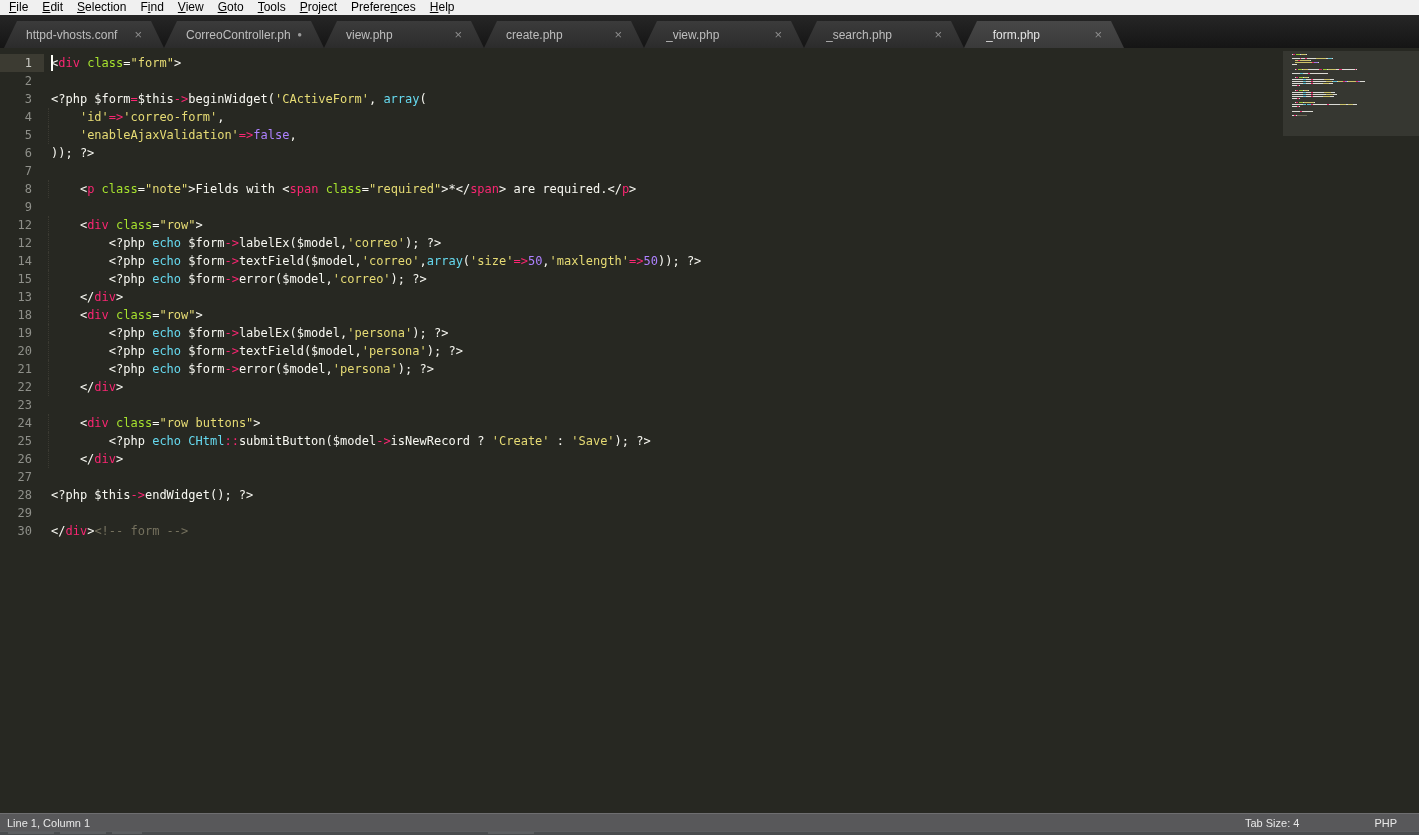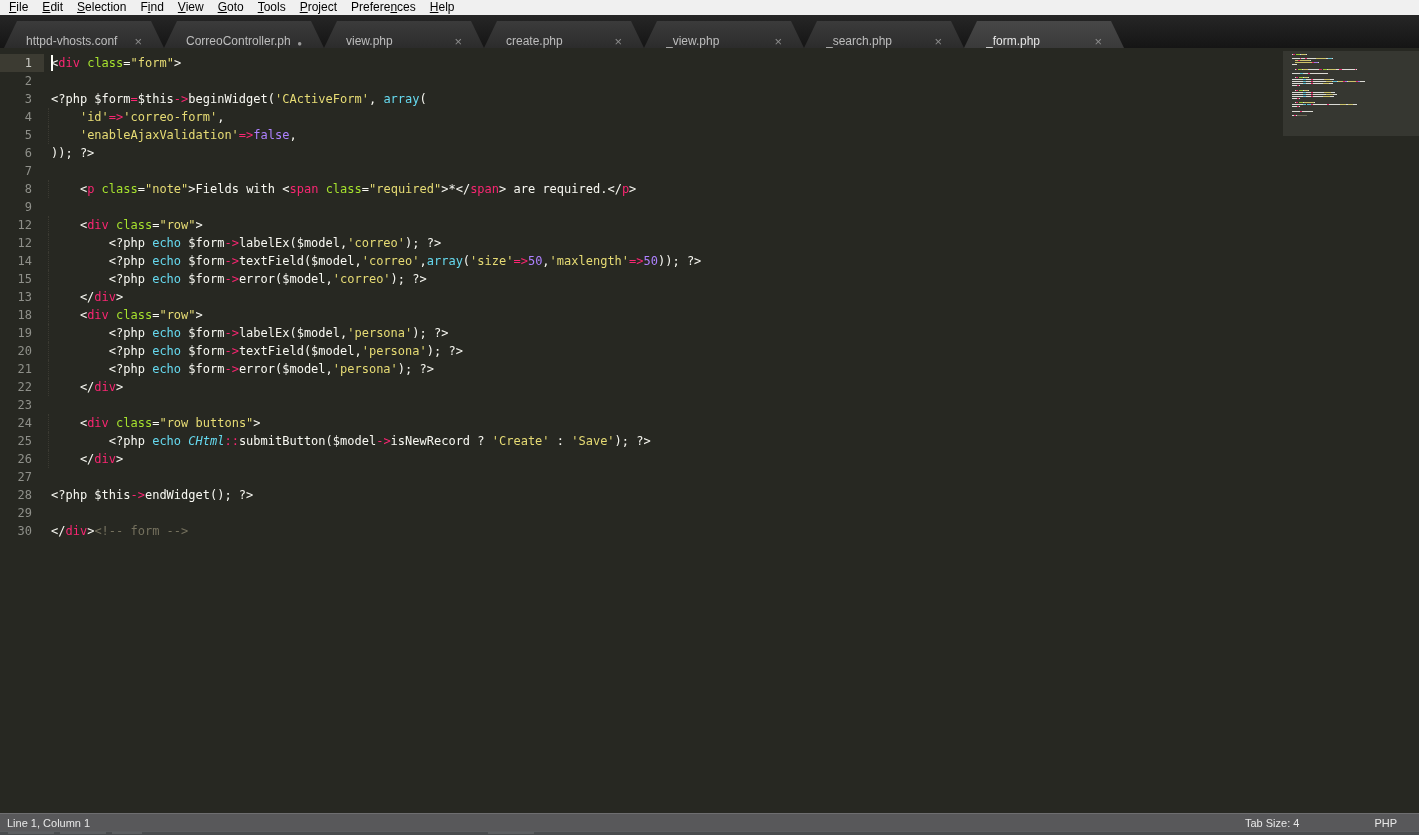--- a/index.html
+++ b/index.html
@@ -9,37 +9,37 @@
   
   .menubar { height:15px; flex:none; background:#f0f0f0; display:flex; align-items:center; padding-left:2px; font-size:12px; line-height:15px; color:#000; }
   .menu-item { padding:0 7px; white-space:nowrap; cursor:default; }
   .menu-item u { text-decoration:underline; }
 
   
   .tabbar { height:33px; flex:none; background:linear-gradient(180deg,#262626,#151515); display:flex; align-items:flex-end; padding-left:4px; position:relative; }
   .tab { width:160px; height:27px; flex:none; position:relative; margin-right:0px;
          clip-path:polygon(13px 0%, calc(100% - 13px) 0%, 100% 100%, 0% 100%);
          background:linear-gradient(180deg,#3b3b3b,#2c2c2c);
-         color:#bdbdbd; font-size:12px; display:flex; align-items:flex-end; padding:0 22px; }
+         color:#bdbdbd; font-size:12px; display:flex; align-items:center; padding:0 22px; }
   .tab.active { background:linear-gradient(180deg,#474747,#3a3a3a); color:#e4e4e4;gap:20px; }
   .tab .title { flex:1; white-space:nowrap; overflow:hidden; }
   .tab .close { color:#8d8d8d; font-size:13px; line-height:13px; margin-left:6px; }
   .tab .dot { color:#9a9a9a; font-size:8px; margin-left:6px; }
 
   
   .editor { height:765px; flex:none; background:#272822; position:relative; padding-top:6px; overflow:hidden; }
   .line { display:flex; height:18px; font-family:"DejaVu Sans Mono", monospace; font-size:12px; line-height:18px; white-space:pre; }
   .ln { width:44px; flex:none; text-align:right; padding-right:12px; color:#8f908a; }
   .ln.cur { background:#3c3b32; color:#c8c8c2; }
   .lc { position:relative; flex:1; padding-left:7px; color:#f8f8f2; }
   .lc.guide::before { content:""; position:absolute; left:4px; top:0; bottom:0; border-left:1px dotted #3b3a32; }
   .cursor { position:absolute; left:7px; top:1px; width:2px; height:16px; background:#fffff8; }
 
   .c-plain { color:#f8f8f2; } .c-tag { color:#f92672; } .c-attr { color:#a6e22e; }
-  .c-str { color:#e6db74; }  .c-kw { color:#66d9ef; }  .c-kwi { color:#66d9ef; font-style:italic; }
+  .c-str { color:#e6db74; }  .c-kw { color:#66d9ef; }  .c-kwi { color:#66d9ef; }
   .c-num { color:#ae81ff; }  .c-op { color:#f92672; }  .c-cmt { color:#75715e; }
 
   
   .minimap { position:absolute; top:0; right:0; width:136px; height:100%; }
   .minimap .viewport { position:absolute; top:3px; left:0; right:0; height:85px; background:rgba(255,255,255,0.07); }
   .minimap .mini { position:absolute; top:6px; left:9px; right:5px; }
   .mrow { height:1px; margin-bottom:1.1px; font-size:0; white-space:nowrap; }
   .mseg { display:inline-block; height:1px; vertical-align:top; opacity:.85; }
 
   

